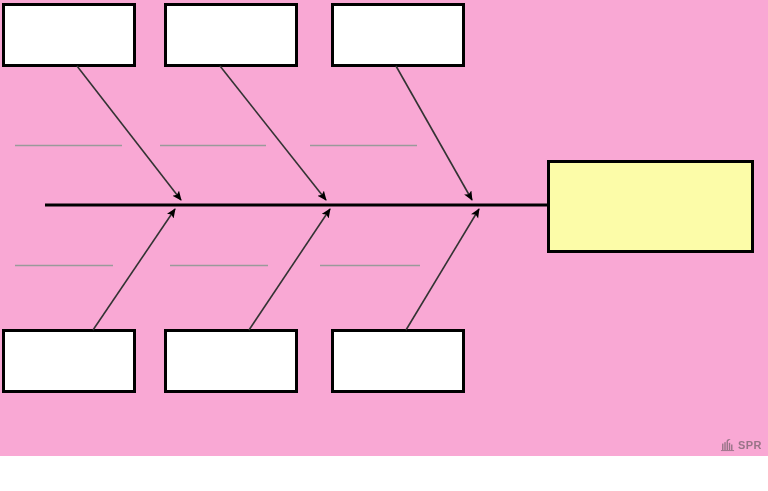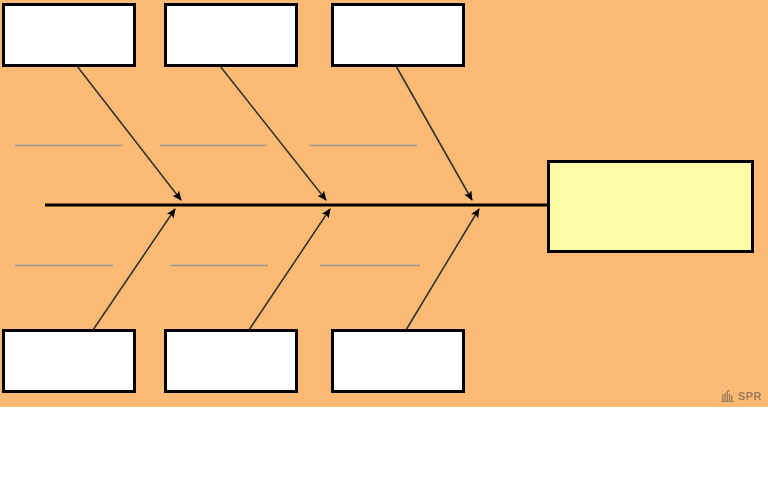--- a/index.html
+++ b/index.html
@@ -7,22 +7,22 @@
     margin: 0;
     padding: 0;
     background: #ffffff;
   }
   body {
     font-family: "Liberation Sans", sans-serif;
   }
   #canvas {
     position: relative;
     width: 768px;
-    height: 407px;
-    background: #fdba74;
+    height: 456px;
+    background: #f9a8d4;
     overflow: hidden;
   }
   #diagram-svg {
     position: absolute;
     left: 0;
     top: 0;
     width: 768px;
     height: 491px;
     display: block;
   }

